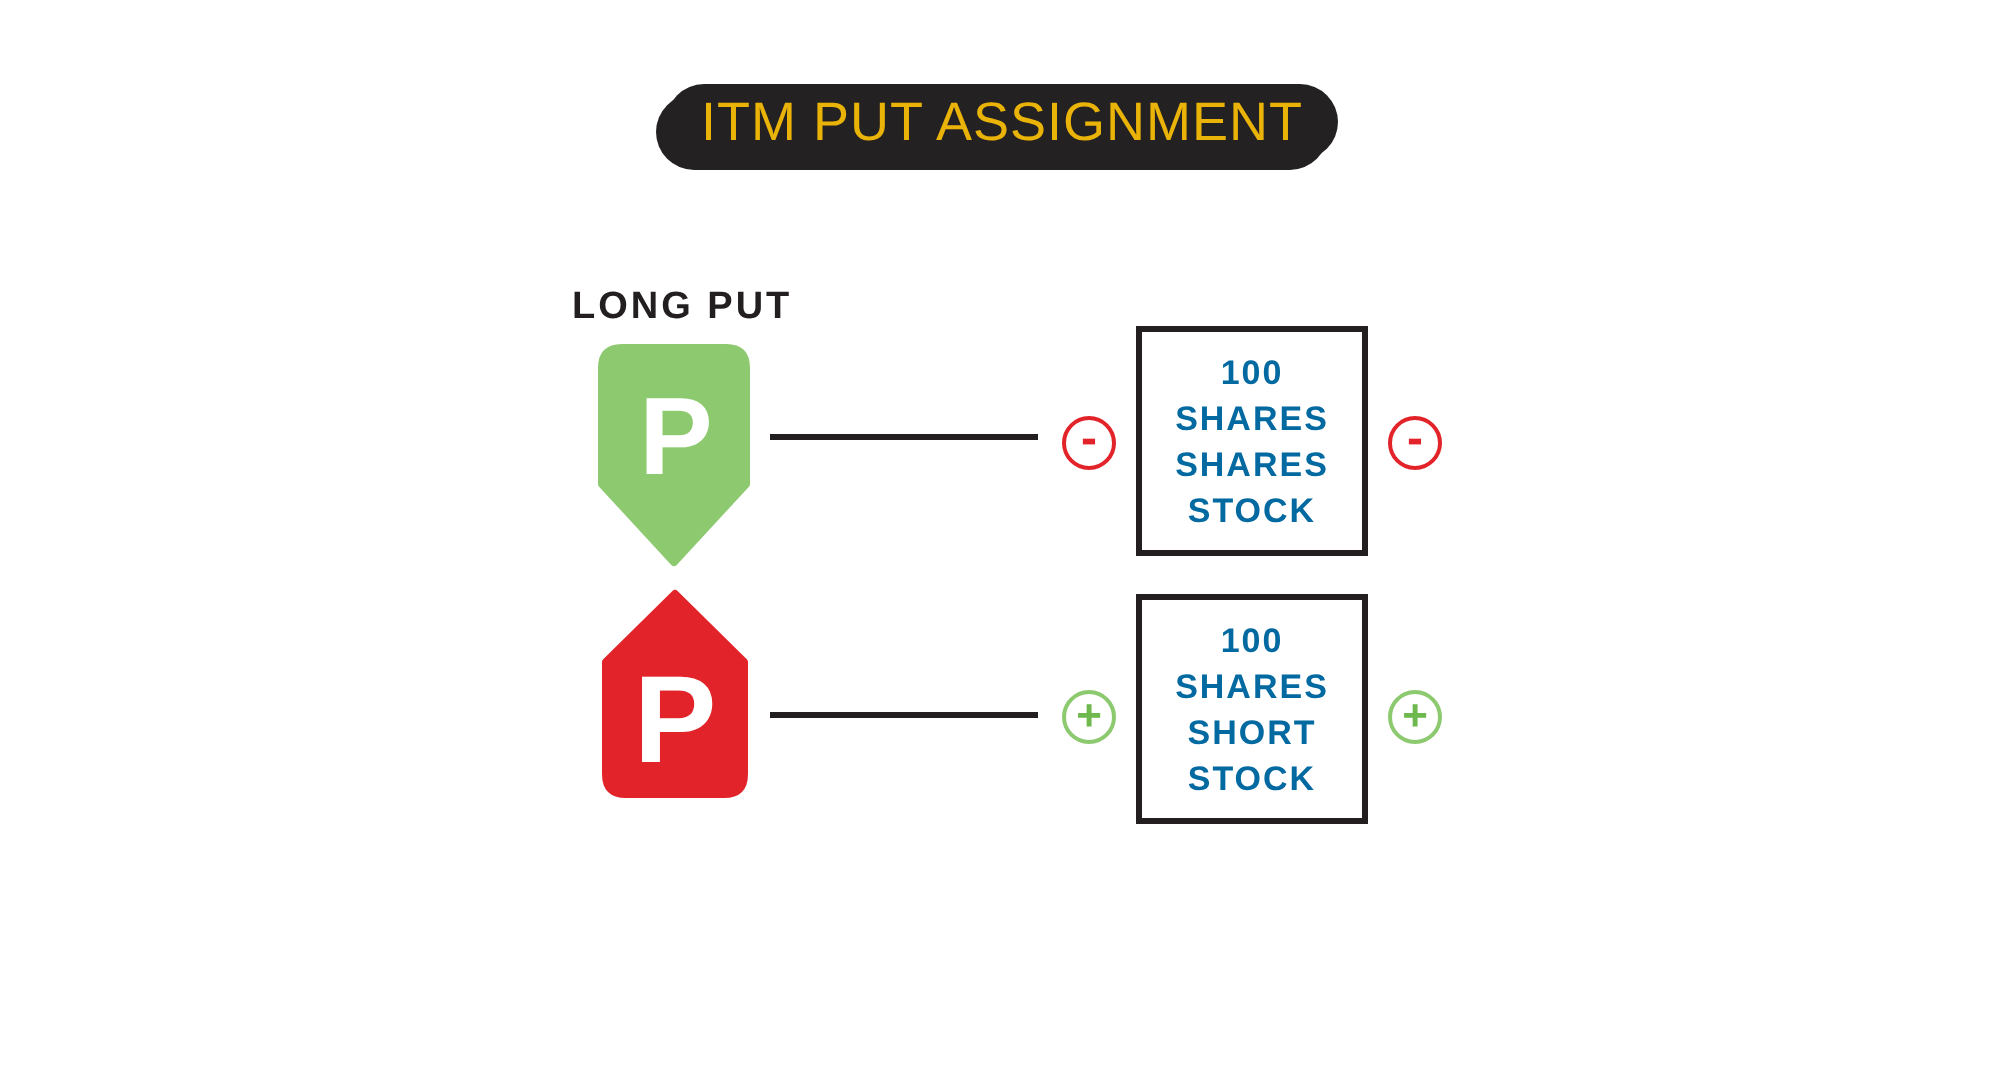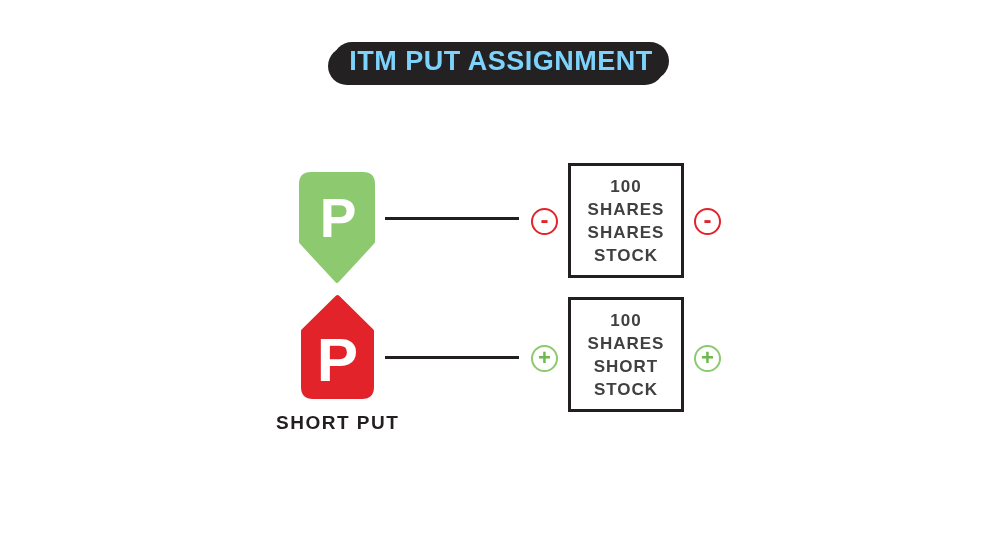--- a/index.html
+++ b/index.html
@@ -33,23 +33,23 @@
   .title-pill::before {
     content: "";
     position: absolute;
     inset: 0;
     transform: translate(-5px, 5px);
     border-radius: inherit;
     background: #242122;
     z-index: -1;
   }
   .title-pill .title-text {
-    color: #7dd3fc;
+    color: #eab308;
     font-size: 27px;
-    font-weight: bold;
+    font-weight: normal;
     letter-spacing: 0.5px;
     white-space: nowrap;
   }
 
   
   .put-label {
     position: absolute;
     color: #231f20;
     font-size: 19px;
     font-weight: bold;
@@ -124,50 +124,50 @@
     border: 3px solid #231f20;
     background: #ffffff;
     display: flex;
     flex-direction: column;
     align-items: center;
     justify-content: center;
   }
   .stock-box-top    { top: 163px; }
   .stock-box-bottom { top: 297px; }
   .stock-box .box-line {
-    color: #404040;
+    color: #0369a1;
     font-size: 17px;
     font-weight: bold;
     letter-spacing: 1px;
     line-height: 23px;
     text-align: center;
     white-space: nowrap;
   }
 </style>
 </head>
 <body>
 
 <div class="canvas">
 
   <div class="title-pill">
     <span class="title-text">ITM PUT ASSIGNMENT</span>
   </div>
 
+  <div class="put-label long-put-label">LONG PUT</div>
 
   <svg class="badge badge-long" width="76" height="112" viewBox="0 0 76 112">
     <path d="M12,2 L64,2 Q74,2 74,12 L74,70 L38,109 L2,70 L2,12 Q2,2 12,2 Z" fill="#8CC96F" stroke="#8CC96F" stroke-width="4" stroke-linejoin="round"></path>
     <text class="badge-letter" x="39" y="65">P</text>
   </svg>
 
   <svg class="badge badge-short" width="73" height="105" viewBox="0 0 73 105">
     <path d="M36.5,3 L71,37 L71,93 Q71,103 61,103 L12,103 Q2,103 2,93 L2,37 Z" fill="#E2242A" stroke="#E2242A" stroke-width="4" stroke-linejoin="round"></path>
     <text class="badge-letter" x="36.5" y="87">P</text>
   </svg>
 
-  <div class="put-label short-put-label">SHORT PUT</div>
 
   <div class="connector connector-long"></div>
   <div class="connector connector-short"></div>
 
   <div class="sign-circle sign-red circle-minus-left">
     <span class="sign">-</span>
   </div>
   <div class="sign-circle sign-red circle-minus-right">
     <span class="sign">-</span>
   </div>

